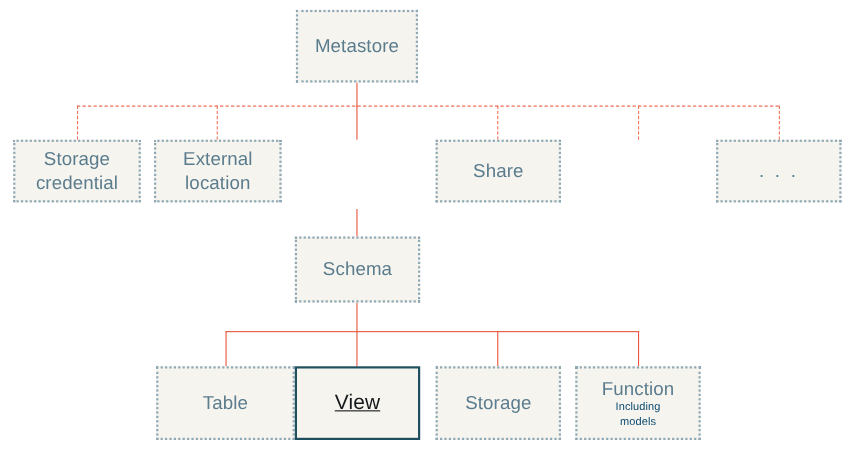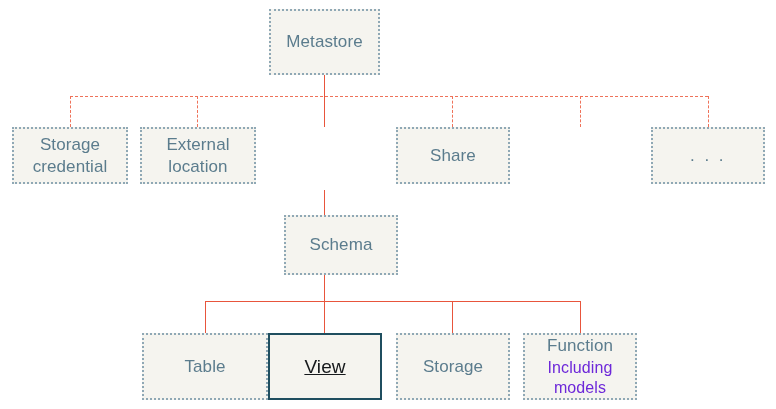--- a/index.html
+++ b/index.html
@@ -31,23 +31,23 @@
     font-size: 17px;
     line-height: 1.25;
     letter-spacing: 0.1px;
   }
   .node .label {
     display: block;
     white-space: pre-line;
   }
   .node .sublabel {
     display: block;
-    font-size: 16px;
+    font-size: 10px;
     line-height: 1.25;
-    color: #6d28d9;
+    color: #0c4a6e;
     margin-top: 1px;
     white-space: pre-line;
   }
   .node.highlight {
     border: 2px solid #1f4e5f;
     background: #f5f4ef;
     color: #16191c;
     font-size: 19px;
     text-decoration: underline;
   }
@@ -111,21 +111,21 @@
 
   <div class="node" style="left:396px; top:127px; width:114px; height:57px;">
     <span class="label">Share</span>
   </div>
 
 
   <div class="node ellipsis" style="left:651px; top:127px; width:114px; height:57px;">
     <span class="label">. . .</span>
   </div>
 
-  <div class="node" style="left:284px; top:215px; width:114px; height:60px;">
+  <div class="node" style="left:268px; top:215px; width:114px; height:60px;">
     <span class="label">Schema</span>
   </div>
 
   <div class="node" style="left:142px; top:333px; width:126px; height:67px;">
     <span class="label">Table</span>
   </div>
 
   <div class="node highlight" style="left:268px; top:333px; width:114px; height:67px;">
     <span class="label">View</span>
   </div>

